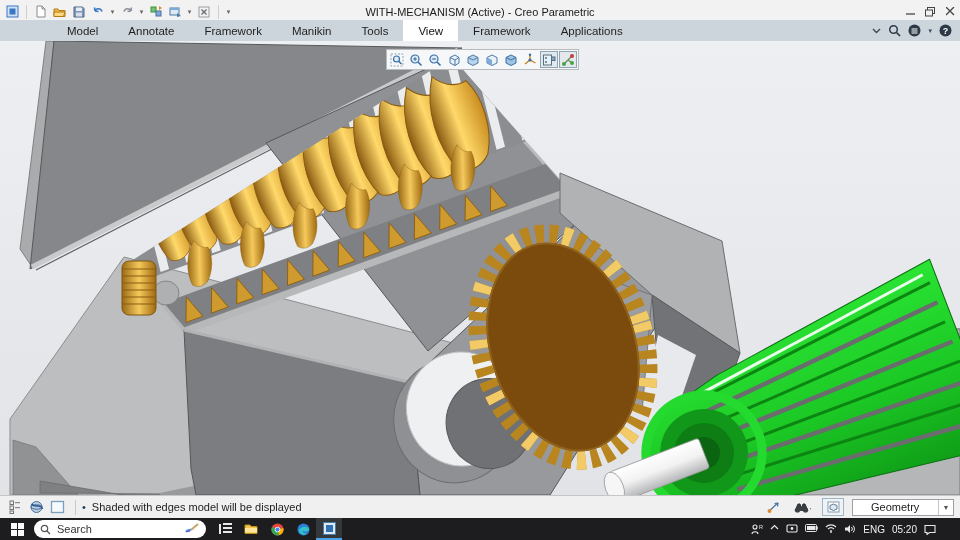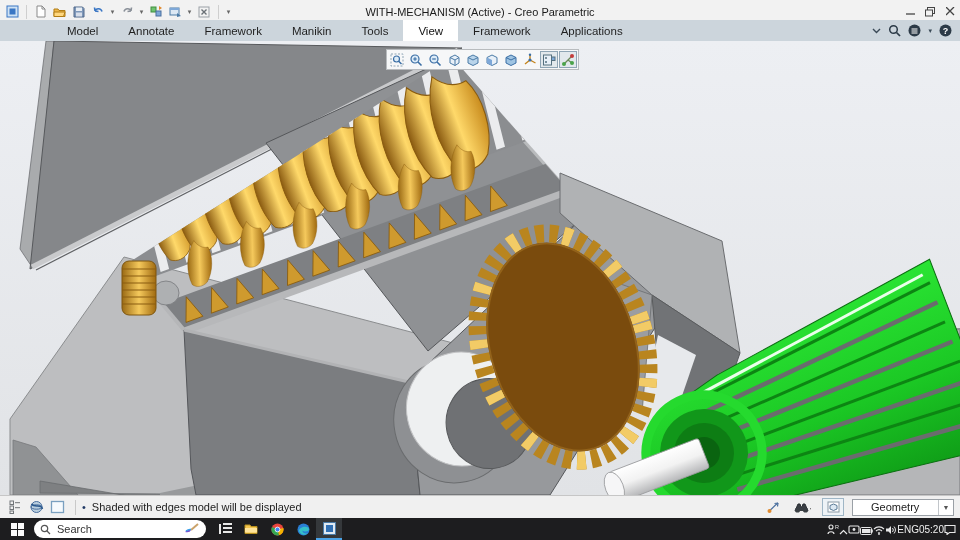--- a/index.html
+++ b/index.html
@@ -51,21 +51,21 @@
   .boxbtn { width:22px; height:18px; border:1px solid #9fb6c6; background:#eef3f7; display:flex; align-items:center; justify-content:center; }
 
   
   .taskbar { position:absolute; top:518px; left:0; width:960px; height:22px;
     background:#1d1d1f; display:flex; align-items:center; color:#e8e8e8; }
   .start { width:34px; height:22px; display:flex; align-items:center; justify-content:center; }
   .searchbox { width:172px; height:18px; background:#fff; border-radius:9px; display:flex; align-items:center; padding:0 6px; margin-right:6px; }
   .searchbox .stext { color:#333; font-size:11px; margin-left:6px; flex:1; }
   .tapp { width:26px; height:22px; display:flex; align-items:center; justify-content:center; }
   .tapp.active { background:#35383b; border-bottom:2px solid #4aa3e8; }
-  .tray { margin-left:auto; display:flex; align-items:flex-end; padding-right:4px; }
+  .tray { margin-left:auto; display:flex; align-items:flex-start; gap:7px; padding-right:24px; }
   .tray .ttxt { font-size:10px; color:#f0f0f0; }
   .tray .ticon { display:flex; align-items:center; justify-content:center; }
 </style>
 </head>
 <body>
 
 <div class="screen">
 
   <div class="titlebar">
     <div class="qat">

